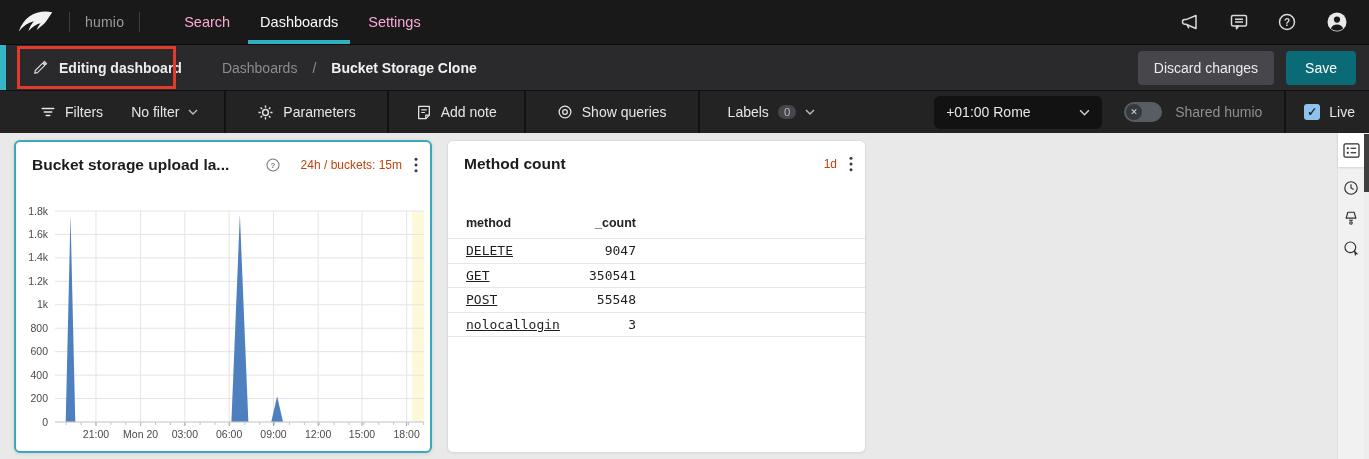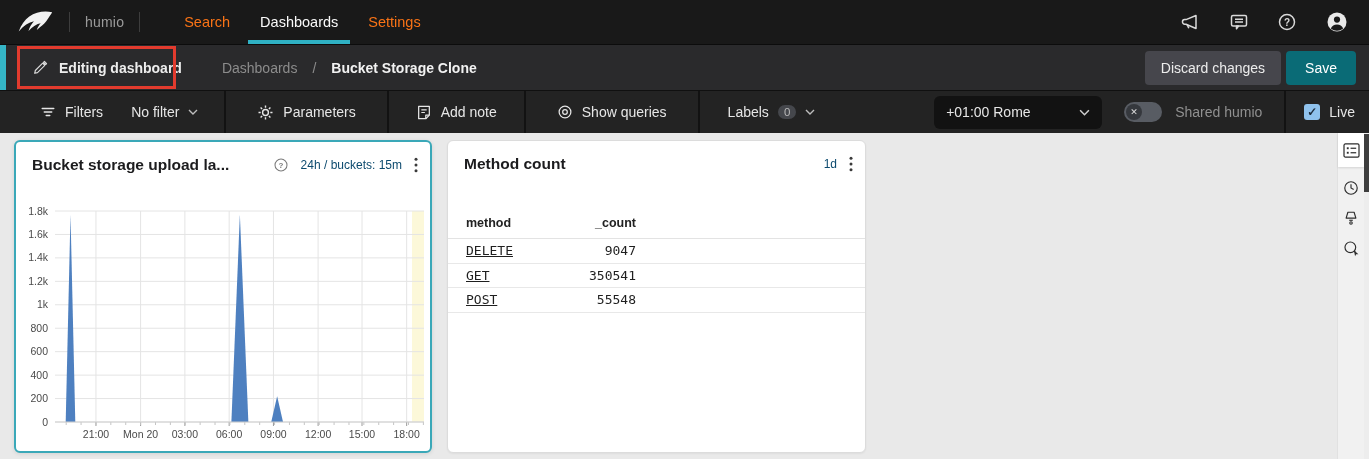--- a/index.html
+++ b/index.html
@@ -5,35 +5,35 @@
   * { box-sizing: border-box; margin: 0; padding: 0; }
   html,body { width:1369px; height:459px; overflow:hidden; }
   body { font-family:"Liberation Sans", sans-serif; background:#e9e9e9; position:relative; }
 
   
   .topbar { height:44px; background:#191919; display:flex; align-items:center; }
   .logo { margin-left:16px; display:flex; align-items:center; }
   .vdiv { width:1px; height:20px; background:#3d3d3d; margin:0 15px; }
   .brand { color:#9b9b9b; font-size:14px; letter-spacing:.2px; }
   .nav { display:flex; height:100%; margin-left:14px; }
-  .nav-item { color:#f97316; font-size:14.5px; padding:0 15px; display:flex; align-items:center; height:100%; position:relative; cursor:pointer; }
+  .nav-item { color:#f9a8d4; font-size:14.5px; padding:0 15px; display:flex; align-items:center; height:100%; position:relative; cursor:pointer; }
   .nav-item.active { color:#fafafa; }
   .nav-item.active::after { content:""; position:absolute; left:3px; right:3px; bottom:0; height:4px; background:#2fb1c4; }
   .top-icons { margin-left:auto; display:flex; align-items:center; gap:28px; margin-right:20px; }
   .top-icons svg { display:block; }
 
   
   .editbar { height:46px; background:#2a2a2c; display:flex; align-items:center; position:relative; border-top:1px solid #0c0c0c; }
   .stripe { position:absolute; left:0; top:0; bottom:0; width:6px; background:#35b5c6; }
   .redbox { position:absolute; left:17px; top:1px; width:159px; height:43px; border:3px solid #e23b2e; pointer-events:none; z-index:5; }
   .editing { display:flex; align-items:center; gap:11px; margin-left:33px; color:#ededed; font-size:14px; font-weight:700; }
   .crumbs { display:flex; align-items:center; gap:15px; margin-left:40px; font-size:14px; }
   .crumb-parent, .crumb-sep { color:#8c8c8c; }
   .crumb-cur { color:#f2f2f2; font-weight:700; }
-  .editbar-actions { margin-left:auto; display:flex; gap:5px; margin-right:13px; }
+  .editbar-actions { margin-left:auto; display:flex; gap:12px; margin-right:13px; }
   .btn { border:none; border-radius:4px; font-size:14px; font-family:inherit; cursor:pointer; padding:9px 16px; }
   .btn-discard { background:#46464c; color:#ececec; }
   .btn-save { background:#0a6b76; color:#fff; padding:9px 19px; }
 
   
   .toolbar { height:43px; background:#232323; display:flex; align-items:stretch; color:#e6e6e6; font-size:14px; border-top:1px solid #101010; }
   .sec { display:flex; align-items:center; gap:9px; }
   .tdiv { width:2px; background:#121212; }
   .chev { display:block; }
   .badge { background:#45474c; color:#b9b9b9; font-size:11.5px; border-radius:9px; padding:1px 6px; }
@@ -44,21 +44,21 @@
   .muted { color:#909090; }
   .checkbox { width:16px; height:16px; border-radius:3px; background:#8fc2ed; color:#1c2b3a; font-size:12px; font-weight:700; display:flex; align-items:center; justify-content:center; align-self:center; cursor:pointer; }
 
   
   .main { position:relative; height:326px; }
   .card { position:absolute; background:#fff; border-radius:6px; top:7px; height:313px; }
   .card-chart { left:14px; width:418px; border:2px solid #3aa8b8; box-shadow:0 1px 4px rgba(0,0,0,.10); }
   .card-table { left:447px; width:419px; border:1px solid #dcdcdc; box-shadow:0 1px 2px rgba(0,0,0,.05); }
   .card-head { display:flex; align-items:center; padding:14px 12px 0 16px; gap:10px; }
   .card-title { font-size:15.5px; font-weight:700; color:#1c1c1e; white-space:nowrap; }
-  .meta { color:#0c4a6e; font-size:12px; white-space:nowrap; }
+  .meta { color:#c2410c; font-size:12px; white-space:nowrap;margin-left:8px; }
   .head-right { margin-left:auto; display:flex; align-items:center; gap:12px; }
   .kebab { cursor:pointer; display:flex; }
 
   .chart-svg { position:absolute; left:0; top:55px; }
   .chart-svg text { font-family:"Liberation Sans", sans-serif; }
 
   .tbl { margin-top:34px; }
   .tbl-head { display:grid; grid-template-columns:110px 60px 1fr; padding-left:18px; height:32px; align-items:center; border-bottom:1px solid #e3e3e3; font-size:12.5px; font-weight:700; color:#222; }
   .tbl-head .c2 { text-align:right; }
   .tbl-row { display:grid; grid-template-columns:110px 60px 1fr; padding-left:18px; height:24.6px; align-items:center; border-bottom:1px solid #e8e8e8; font-family:"DejaVu Sans Mono", monospace; font-size:13px; color:#1f1f1f; }
@@ -332,20 +332,24 @@
             <span class="c2">9047</span>
           </div>
           <div class="tbl-row">
             <span class="c1">GET</span>
             <span class="c2">350541</span>
           </div>
           <div class="tbl-row">
             <span class="c1">POST</span>
             <span class="c2">55548</span>
           </div>
+          <div class="tbl-row">
+            <span class="c1">nolocallogin</span>
+            <span class="c2">3</span>
+          </div>
         </div>
     </div>
   </div>
 
   <div class="rail">
     <div class="rail-tile">
       <svg width="17" height="15" viewBox="0 0 18 16">
         <g stroke="#2d2d2d" stroke-width="1.3" fill="none">
           <rect x="1" y="1" width="16" height="14" rx="1.5"></rect>
           <rect x="4" y="4.6" width="2" height="2" fill="#2d2d2d" stroke="none"></rect>

